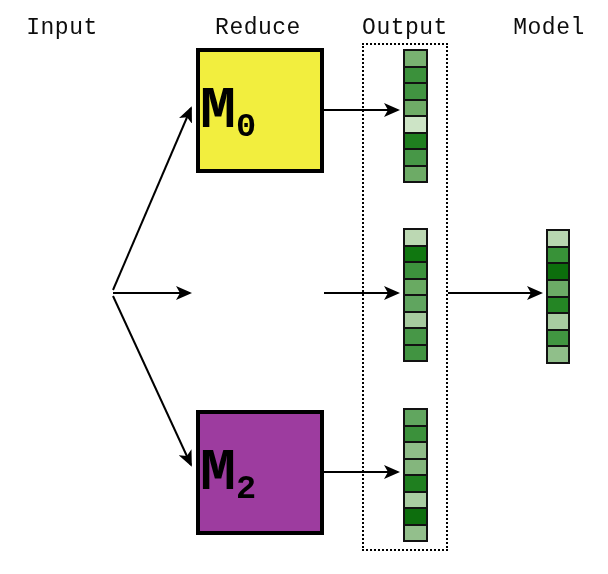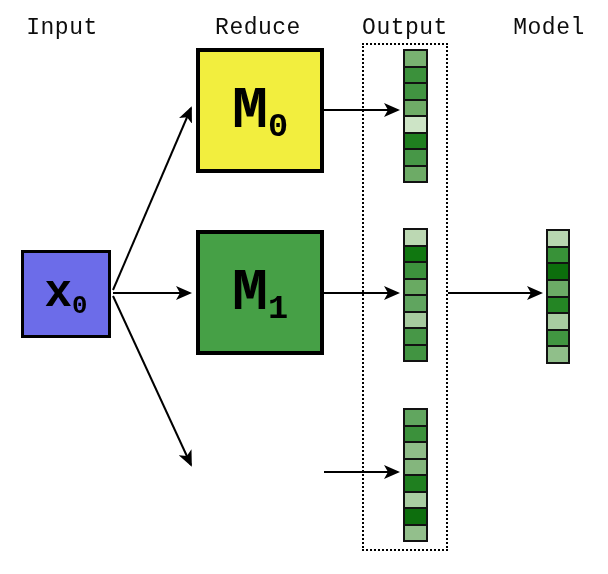--- a/index.html
+++ b/index.html
@@ -10,21 +10,21 @@
   .col-label{
     position:absolute;top:15px;font-size:23px;color:#0d0d0d;
     transform:translateX(-50%);white-space:nowrap;letter-spacing:0.5px;
   }
   #lbl-input{left:62px}
   #lbl-model{left:258px}
   #lbl-reduce{left:405px}
   #lbl-output{left:549px}
 
   .box{
-    position:absolute;display:flex;align-items:center;justify-content:center;
+    position:absolute;display:flex;align-items:center;
     border:4px solid #000;box-sizing:border-box;
   }
   .input-box{left:21px;top:250px;width:90px;height:88px;border-width:3px;}
   .model{left:196px;width:128px;height:125px;}
   #m0{top:48px}
   #m1{top:230px}
   #m2{top:410px}
   .box-label{font-weight:bold;color:#000;line-height:1;display:inline-block;}
   .model .box-label{font-size:60px;}
   .input-box .box-label{font-size:46px;}
@@ -70,32 +70,29 @@
     </g>
   </svg>
 
   <div class="col-label" id="lbl-input">Input</div>
   <div class="col-label" id="lbl-model">Reduce</div>
   <div class="col-label" id="lbl-reduce">Output</div>
   <div class="col-label" id="lbl-output">Model</div>
 
   <div class="reduce-frame"></div>
 
-  <div class="box input-box" style="background-color: rgb(108, 108, 233);">
-    <span class="box-label"><span>x</span><sub>0</sub></span>
-  </div>
 
   <div class="box model" id="m0" style="background-color: rgb(242, 238, 62);">
     <span class="box-label"><span>M</span><sub>0</sub></span>
   </div>
 
-  <div class="box model" id="m1" style="background-color: rgb(70, 160, 70);">
-    <span class="box-label"><span>M</span><sub>1</sub></span>
+
+  <div class="box model" id="m2" style="background-color: rgb(157, 60, 159);">
+    <span class="box-label"><span>M</span><sub>2</sub></span>
   </div>
-
 
   <div class="vector" id="v1">
       <div class="cell" style="background-color: rgb(121, 178, 113);"></div>
       <div class="cell" style="background-color: rgb(59, 145, 59);"></div>
       <div class="cell" style="background-color: rgb(65, 148, 65);"></div>
       <div class="cell" style="background-color: rgb(111, 172, 103);"></div>
       <div class="cell" style="background-color: rgb(205, 228, 198);"></div>
       <div class="cell" style="background-color: rgb(31, 127, 31);"></div>
       <div class="cell" style="background-color: rgb(71, 151, 71);"></div>
       <div class="cell" style="background-color: rgb(109, 171, 102);"></div>

